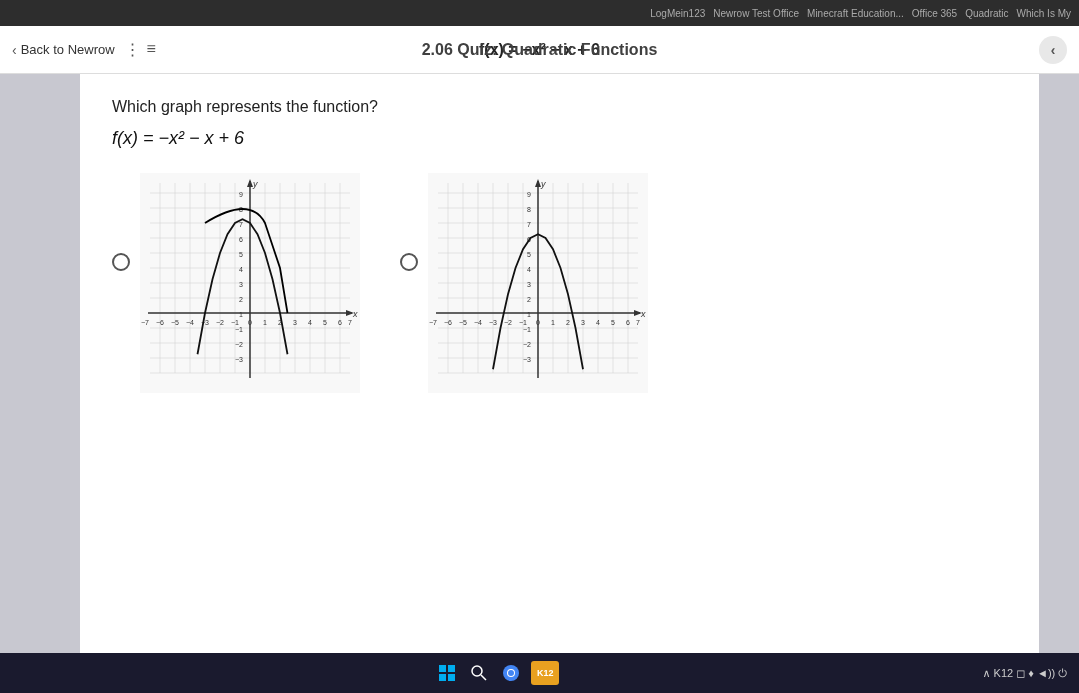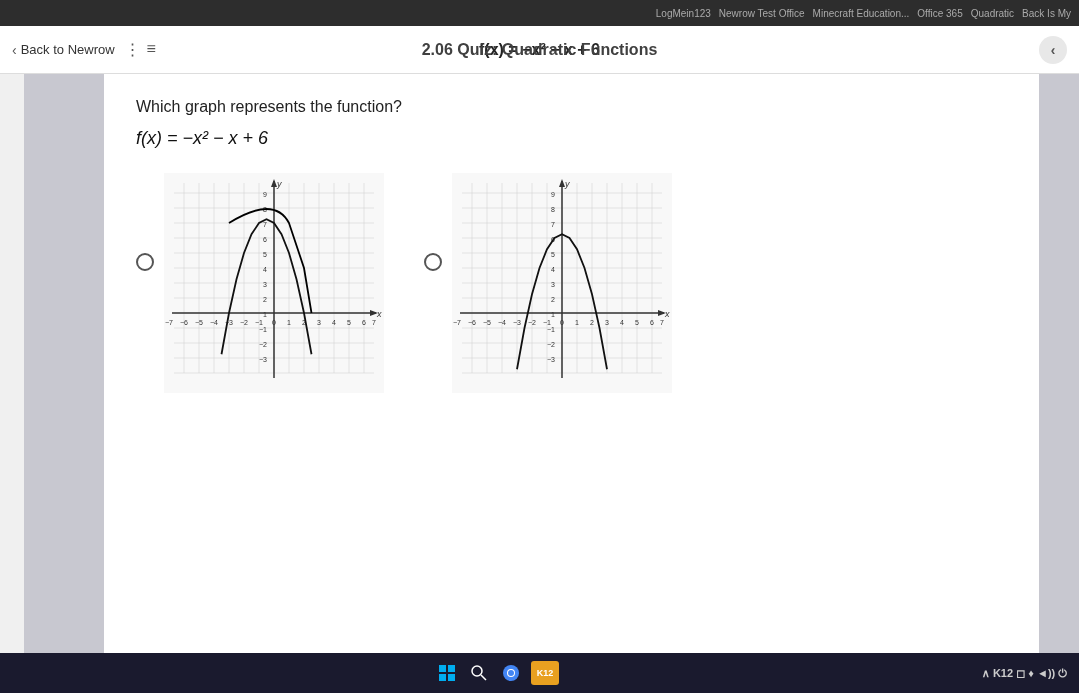--- a/index.html
+++ b/index.html
@@ -97,21 +97,20 @@
       color: #555;
       cursor: pointer;
       font-weight: bold;
     }
 
     
     .content-area {
       display: flex;
       flex: 1;
       overflow: hidden;
-      margin-left: 24px;
     }
 
     
     .left-sidebar {
       width: 80px;
       background: #c8c8d0;
       flex-shrink: 0;
     }
 
     
@@ -239,21 +238,21 @@
 </head>
 <body>
 
 <div class="browser-bar">
   <div class="browser-bar-items">
     <span>LogMein123</span>
     <span>Newrow Test Office</span>
     <span>Minecraft Education...</span>
     <span>Office 365</span>
     <span>Quadratic</span>
-    <span>Back Is My</span>
+    <span>Which Is My</span>
   </div>
 </div>
 
 <div class="app-container">
 
   <div class="top-nav">
     <a class="back-btn">
       <span class="arrow">‹</span>
       <span>Back to Newrow</span>
     </a>
@@ -474,17 +473,17 @@
           <circle cx="9" cy="9" r="8" fill="#4285f4"></circle>
           <circle cx="9" cy="9" r="4" fill="#fff"></circle>
           <circle cx="9" cy="9" r="3" fill="#4285f4"></circle>
         </svg>
       </div>
       <div class="taskbar-icon" style="background:#e8a020;border-radius:3px;font-size:9px;font-weight:bold;color:#fff;width:28px;height:24px;font-family:Arial;">
         <span>K12</span>
       </div>
     </div>
     <div class="taskbar-right">
-      <span style="font-size:11px;color:#ccc;font-weight:bold;">∧ K12 ◻ ♦ ◄)) ⏻</span>
+      <span style="font-size:11px;color:#ccc;">∧ K12 ◻ ♦ ◄)) ⏻</span>
     </div>
   </div>
 
 </div>
 
 </body></html>

